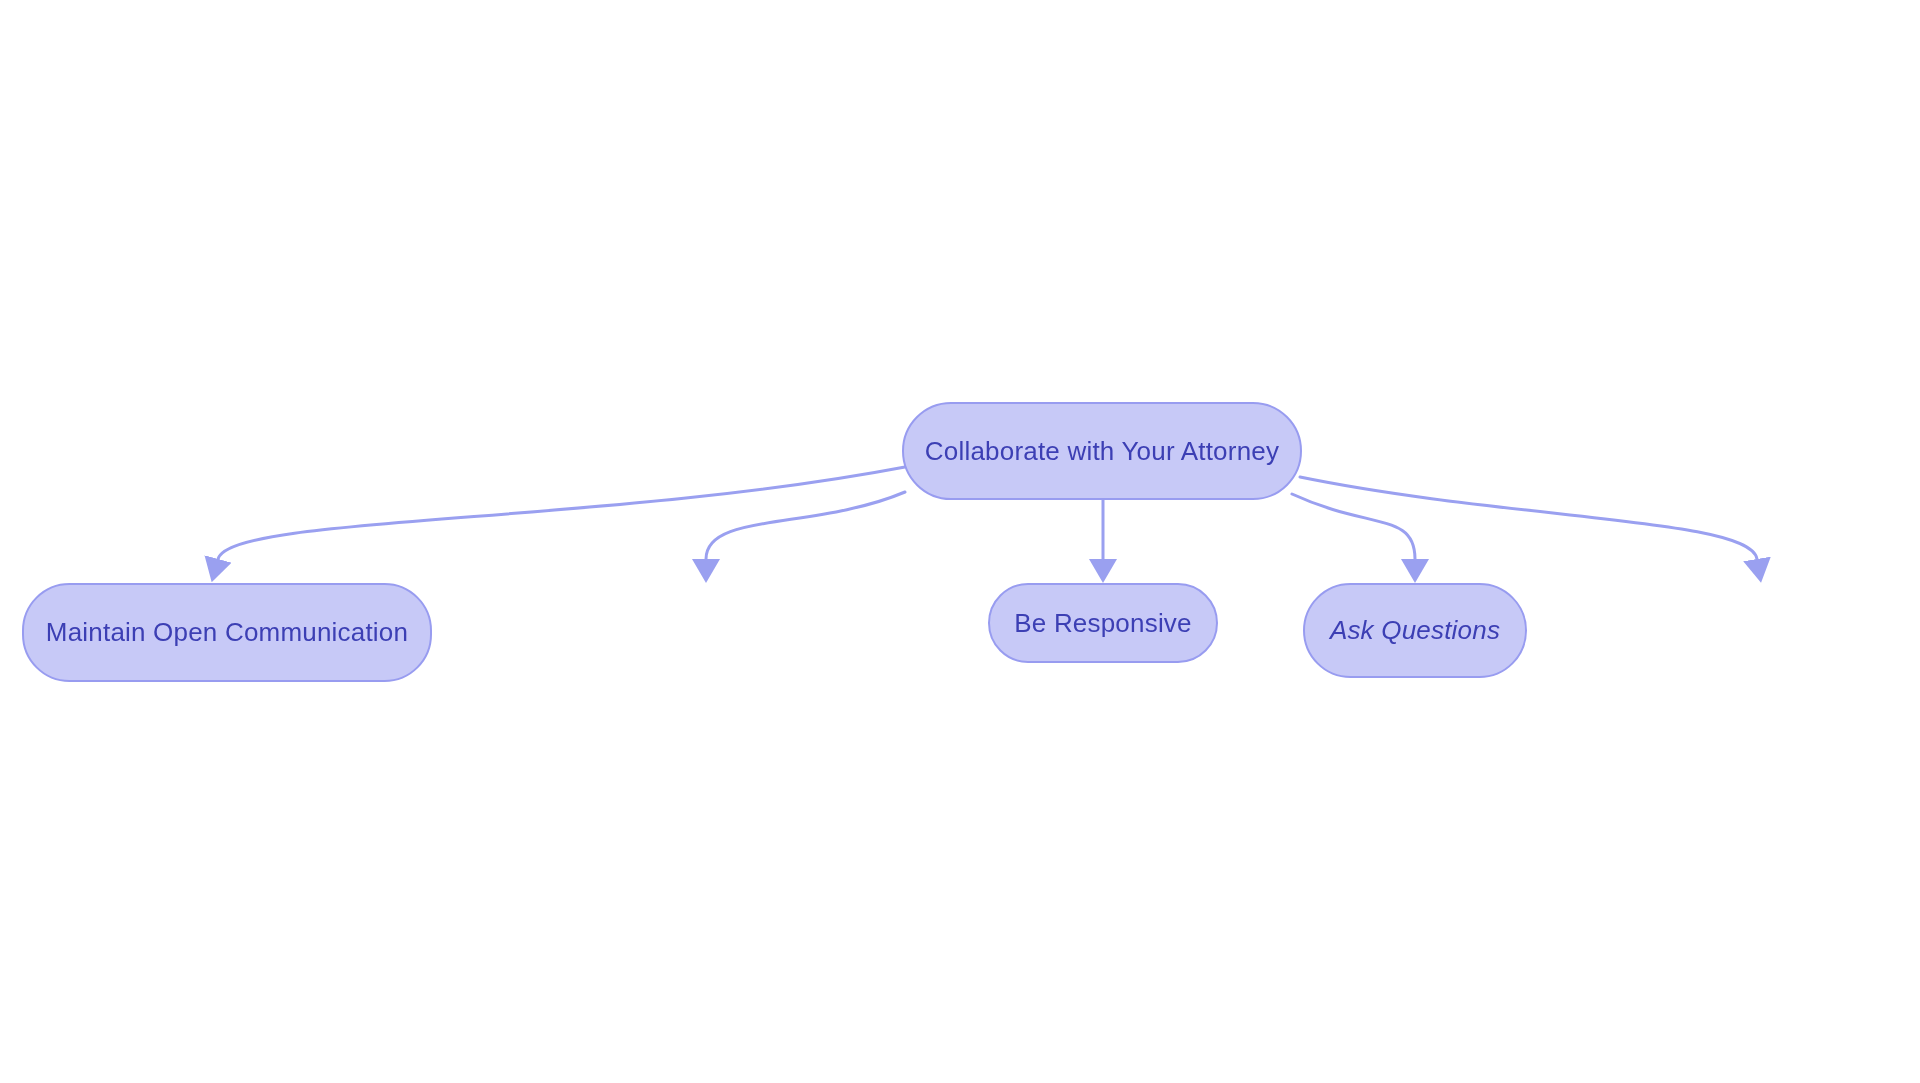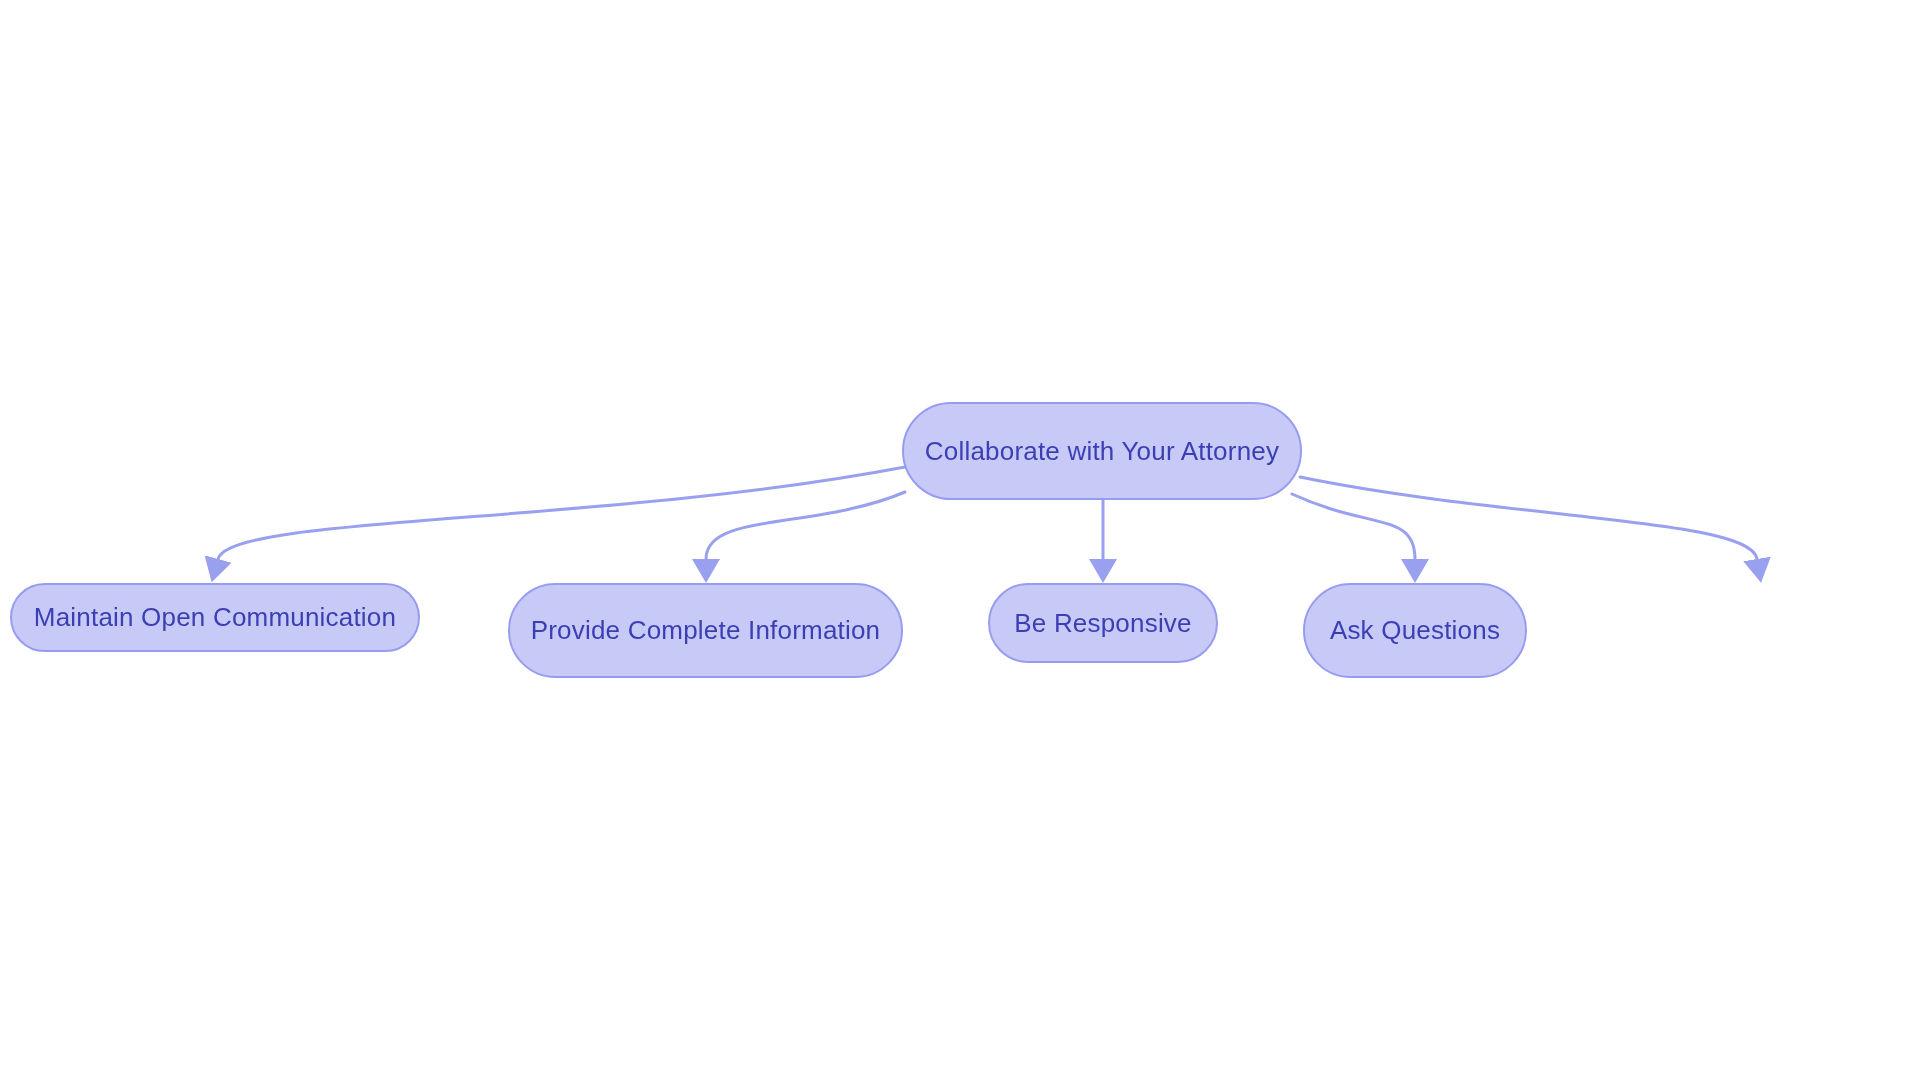--- a/index.html
+++ b/index.html
@@ -71,30 +71,27 @@
     <path class="edge" marker-end="url(#arrow)" d="M905,492 C815,530 706,512 706,559"></path>
     <path class="edge" marker-end="url(#arrow)" d="M1103,500 L1103,559"></path>
     <path class="edge" marker-end="url(#arrow)" d="M1292,494 C1370,530 1415,512 1415,559"></path>
     <path class="edge" marker-end="url(#arrow)" d="M1300,477 C1510,520 1750,518 1757,559"></path>
   </svg>
 
   <div class="node" style="left: 902px; top: 402px; width: 400px; height: 98px; border-radius: 49px;">
     <span class="node-label">Collaborate with Your Attorney</span>
   </div>
 
-  <div class="node" style="left: 10px; top: 583px; width: 410px; height: 69px; border-radius: 47.5px;">
+  <div class="node" style="left: 22px; top: 583px; width: 410px; height: 99px; border-radius: 47.5px;">
     <span class="node-label">Maintain Open Communication</span>
   </div>
 
-  <div class="node" style="left: 508px; top: 583px; width: 395px; height: 95px; border-radius: 47.5px;">
-    <span class="node-label">Provide Complete Information</span>
-  </div>
 
   <div class="node" style="left: 988px; top: 583px; width: 230px; height: 80px; border-radius: 47.5px;">
     <span class="node-label">Be Responsive</span>
   </div>
 
-  <div class="node" style="left: 1303px; top: 583px; width: 224px; height: 95px; border-radius: 47.5px;">
+  <div class="node" style="left: 1303px; top: 583px; width: 224px; height: 95px; border-radius: 47.5px; font-style: italic;">
     <span class="node-label">Ask Questions</span>
   </div>
 
 
 </div>
 
 </body></html>

